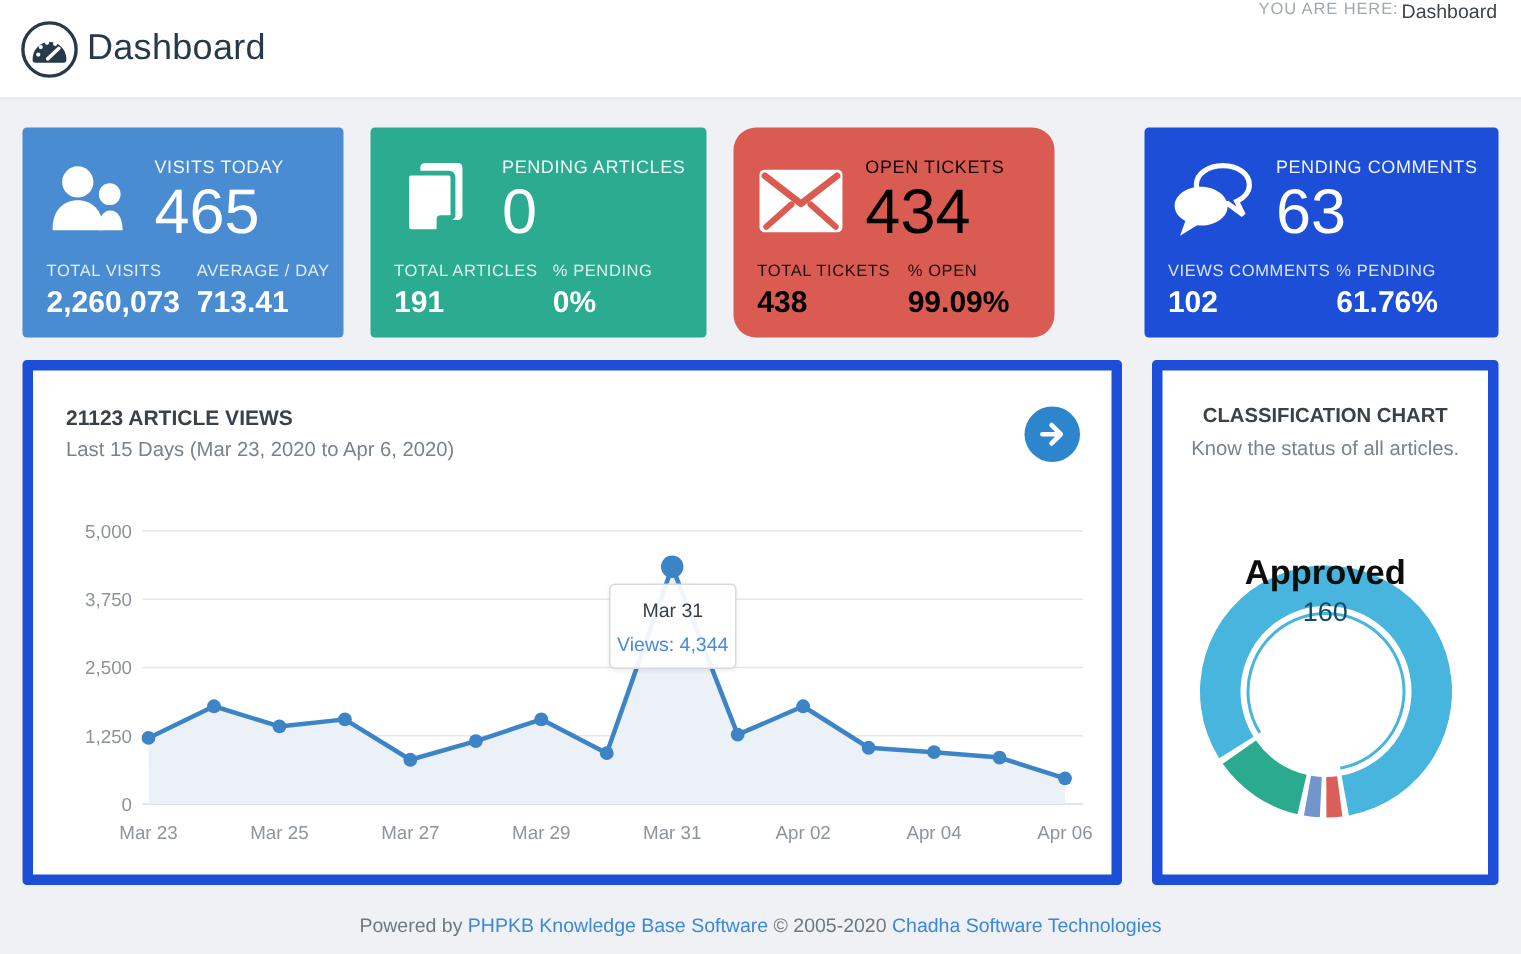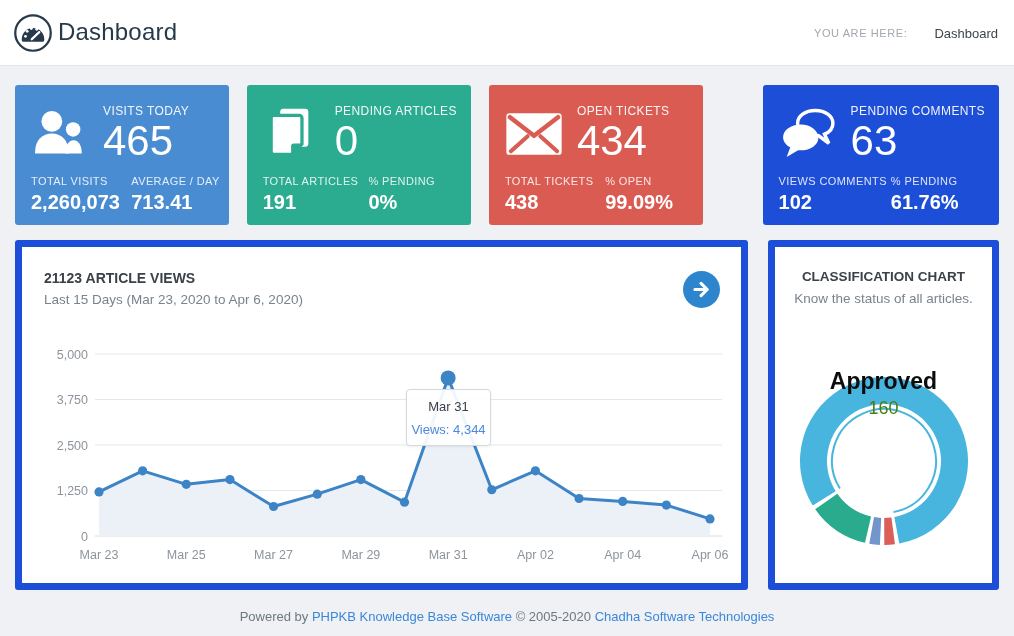--- a/index.html
+++ b/index.html
@@ -13,21 +13,21 @@
   
   .header {
     position:absolute; top:0; left:0; width:1014px; height:66px;
     background:#ffffff; border-bottom:1px solid #e2e5e8;padding-left:18px;
   }
   .gauge-wrap { position:absolute; left:13px; top:13px; width:40px; height:40px; }
   .page-title {
     position:absolute; left:58px; top:0; height:66px; line-height:64px;
     font-size:24px; color:#273a4b; letter-spacing:.2px;
   }
-  .breadcrumb { position:absolute; right:16px; top:0; height:66px; display:flex; align-items:center; gap:27px; }
+  .breadcrumb { position:absolute; right:16px; top:0; height:66px; display:flex; align-items:flex-start; gap:2px; }
   .you-are-here { font-size:11px; color:#a2a8af; letter-spacing:.6px; }
   .crumb-current { font-size:13px; color:#3e444b; cursor:pointer; }
 
   
   .cards { position:absolute; top:85px; left:15px; width:984px; display:flex; gap:18px; }
   .card { flex:1; height:140px; border-radius:3px; color:#fff; position:relative; cursor:pointer; }
   .card-top { display:flex; padding:14px 14px 0 14px; }
   .icon-box { width:58px; height:58px; margin:6px 14px 0 2px; flex:none; }
   .icon-box svg { width:100%; height:100%; }
   .card-label { font-size:12px; letter-spacing:.4px; opacity:.93; margin-top:5px; white-space:nowrap; }
@@ -61,21 +61,21 @@
   .tooltip-views { font-size:13px; color:#4a89dc; margin-top:8px; }
 
   .class-title { margin-top:22px; text-align:center; font-size:13.5px; font-weight:700; color:#3b4148; }
   .class-subtitle { margin-top:7px; text-align:center; font-size:13.5px; color:#79838d; }
   .donut-wrap { position:absolute; top:121px; left:50%; transform:translateX(-50%); width:186px; height:186px; cursor:pointer; }
   .donut-center {
     position:absolute; inset:0; display:flex; flex-direction:column; align-items:center; justify-content:flex-start;
     pointer-events:none; text-align:center;
   }
   .donut-label { font-size:23px; font-weight:700; color:#0d0d0d; }
-  .donut-value { font-size:18px; color:#4d7c0f; margin-top:3px; }
+  .donut-value { font-size:18px; color:#0c4a6e; margin-top:3px; }
 
   
   .footer { position:absolute; top:609px; left:0; width:1014px; text-align:center; font-size:13px; color:#6e7881; }
   .footer a { color:#3b87d8; text-decoration:none; cursor:pointer; }
 </style>
 </head>
 <body>
 
 <div class="header">
   <div class="gauge-wrap">
@@ -144,21 +144,21 @@
         <div class="sub-label">TOTAL ARTICLES</div>
         <div class="sub-value">191</div>
       </div>
       <div class="sub">
         <div class="sub-label">% PENDING</div>
         <div class="sub-value">0%</div>
       </div>
     </div>
   </div>
 
-  <div class="card" style="background: rgb(217, 91, 82); color: #ffffff;">
+  <div class="card" style="background: rgb(217, 91, 82); color: #000000; border-radius: 15px;">
     <div class="card-top">
       <div class="icon-box" style="color: rgb(217, 91, 82);">
         <svg viewBox="0 0 64 54">
           <rect x="1.5" y="4" width="61" height="46" rx="3.5" fill="#fff"></rect>
           <path d="M5.5 8.5 L32 29 L58.5 8.5" fill="none" stroke="currentColor" stroke-width="5" stroke-linecap="round" stroke-linejoin="round"></path>
           <path d="M6.5 46 L25 29.5 M57.5 46 L39 29.5" fill="none" stroke="currentColor" stroke-width="4.5" stroke-linecap="round"></path>
         </svg>
       </div>
       <div>
         <div class="card-label">OPEN TICKETS</div>

